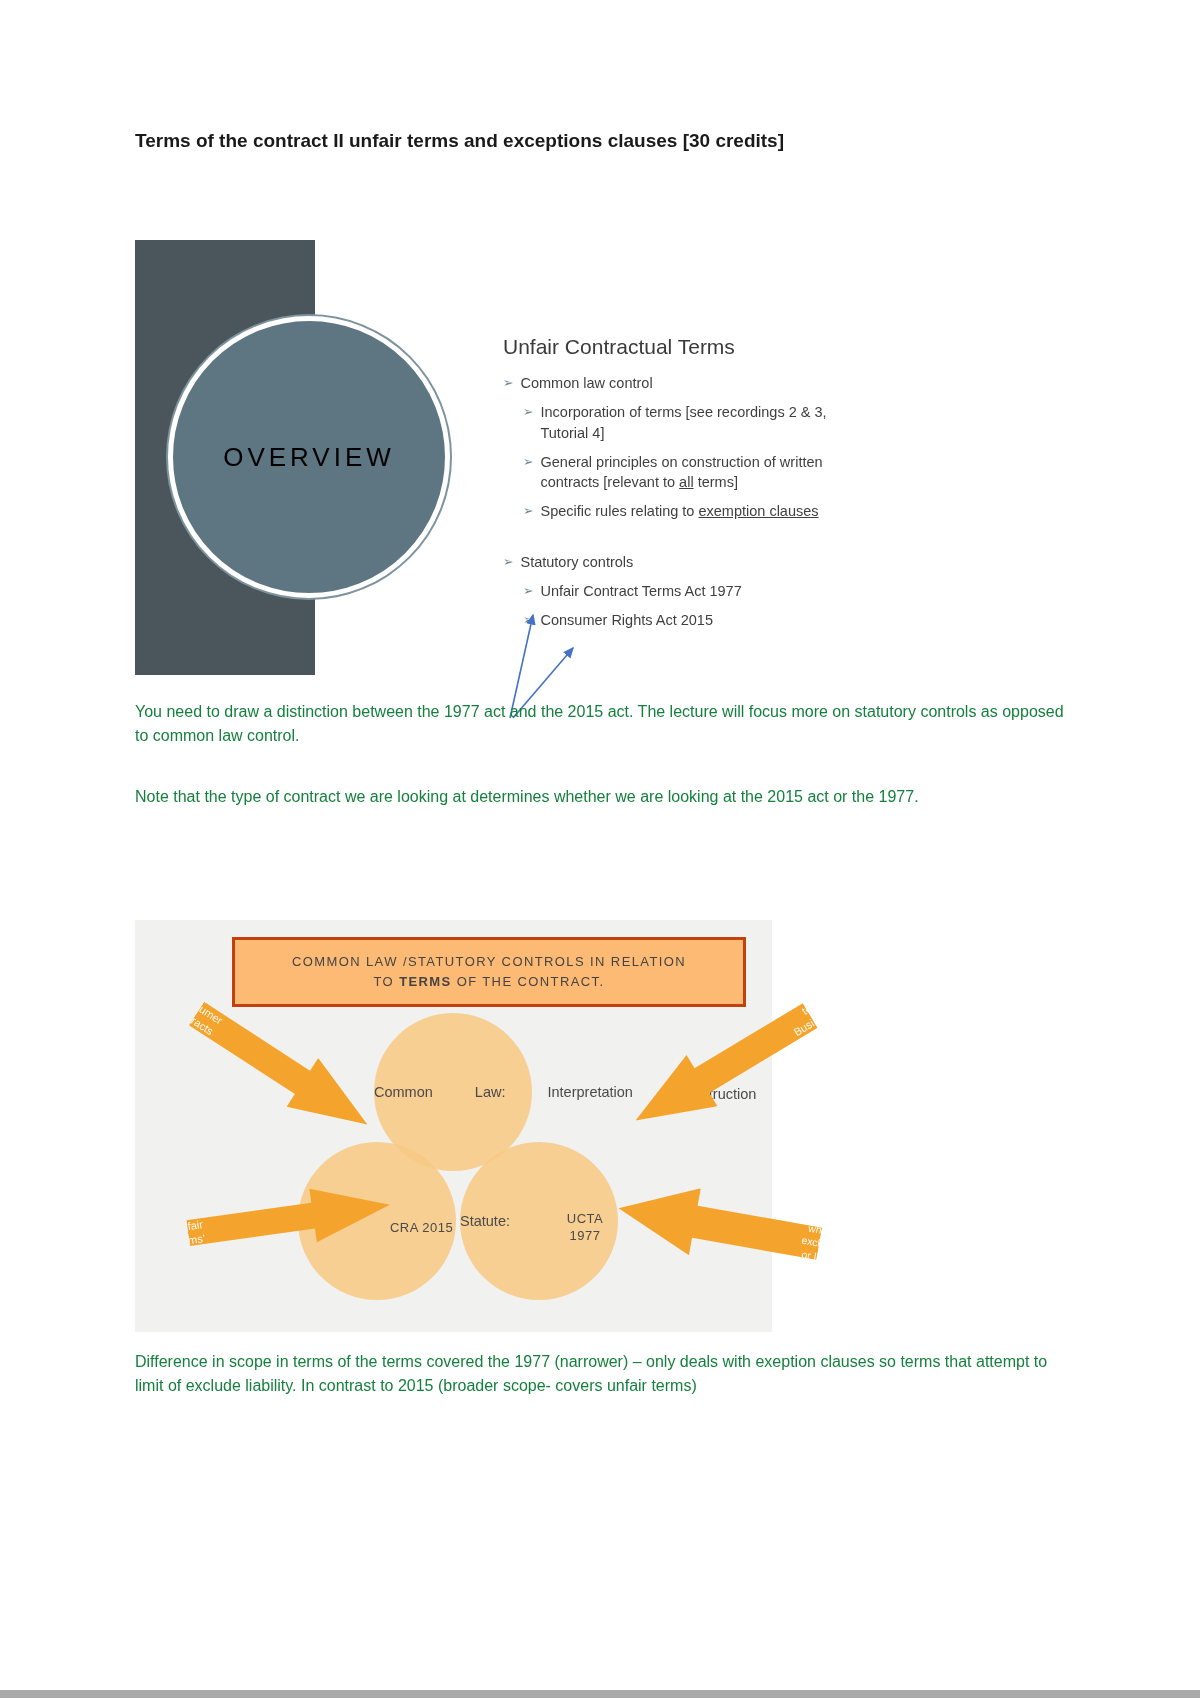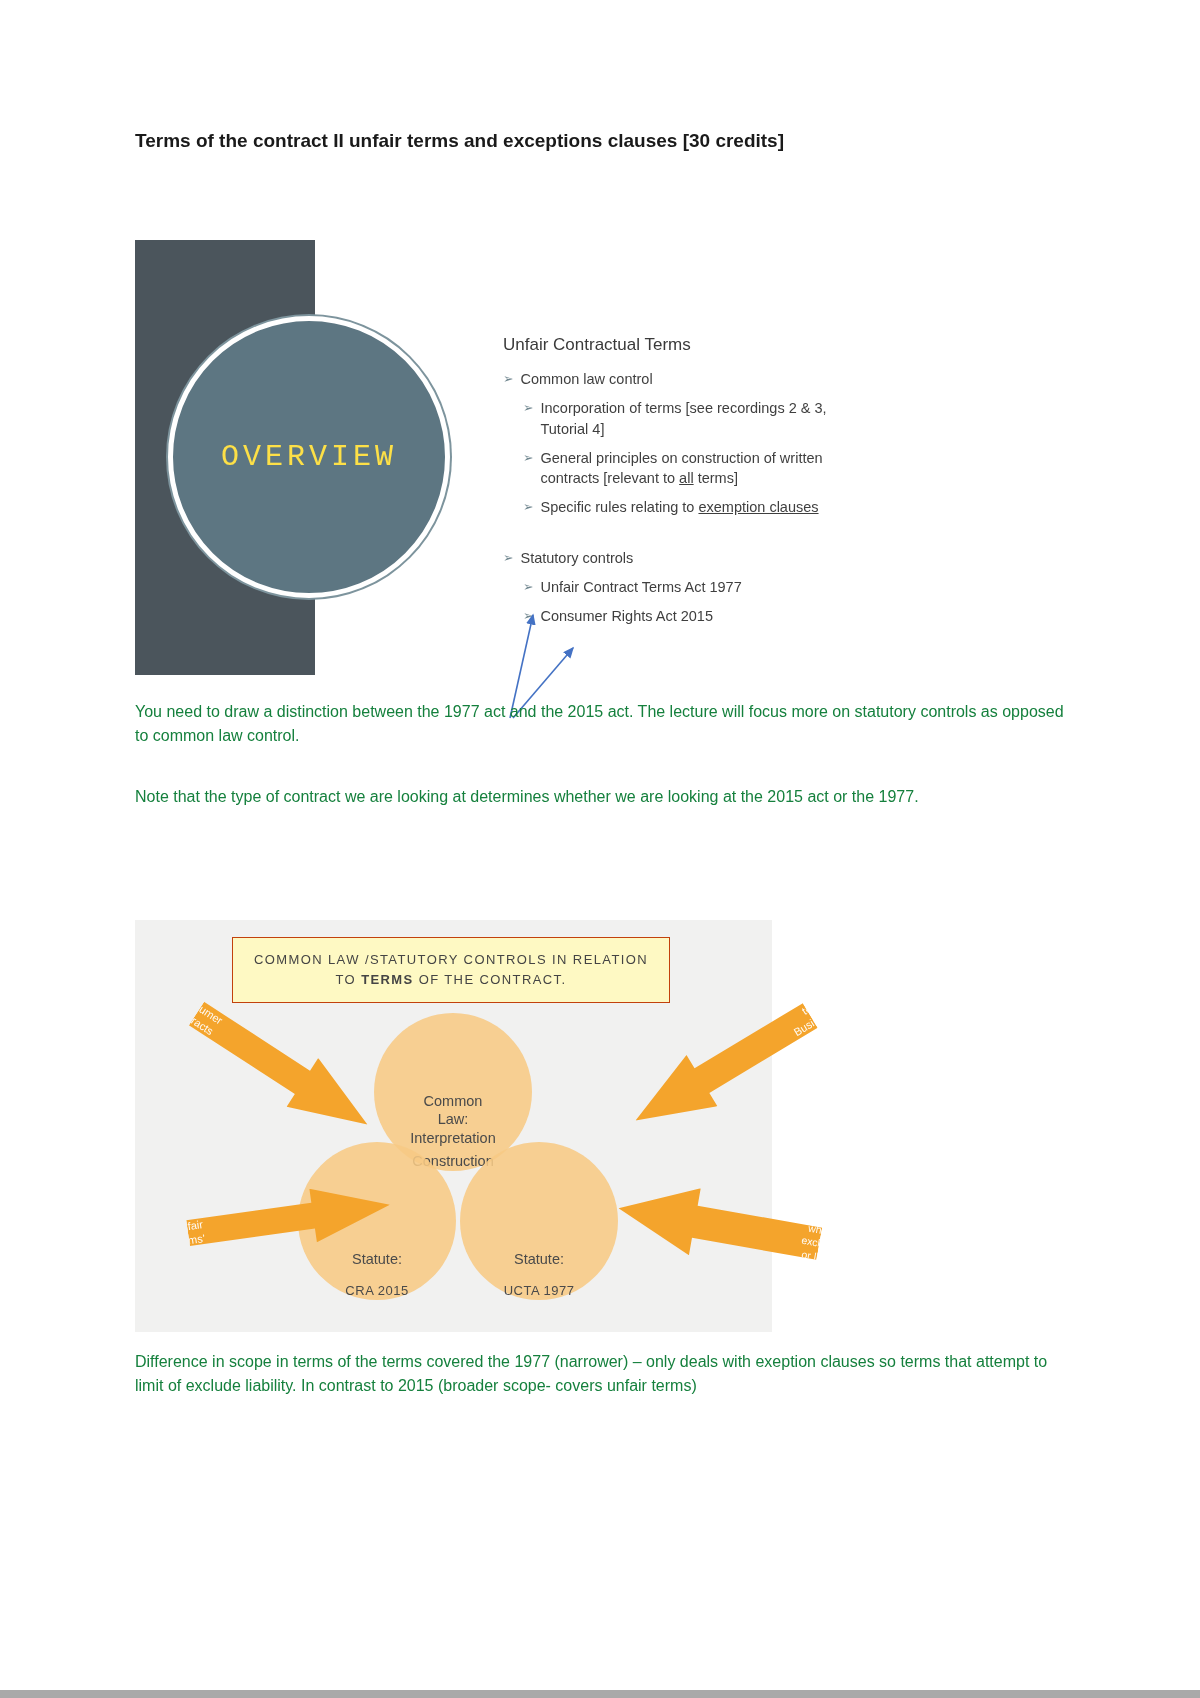--- a/index.html
+++ b/index.html
@@ -17,39 +17,39 @@
   #para-distinction { top:700px; }
   #para-note { top:785px; }
   #para-difference { top:1350px; }
 
   
   .slide1 { position:absolute; left:135px; top:240px; width:745px; height:435px; }
   .s1-band { position:absolute; left:0; top:0; width:180px; height:435px; background:#4b555c; }
   .s1-circle { position:absolute; left:33px; top:76px; width:282px; height:282px;
     border-radius:50%; background:#5d7682; border:5px solid #ffffff;
     box-shadow:0 0 0 2px #7d949d; display:flex; align-items:center; justify-content:center; }
-  .s1-overview { color:#fde047; font-size:30px; letter-spacing:4px; font-weight:400;font-family:Liberation Mono, monospace; }
+  .s1-overview { color:#000000; font-size:26px; letter-spacing:4px; font-weight:400; }
   .s1-content { position:absolute; left:368px; top:95px; width:375px; color:#3d3d3d; }
-  .s1-heading { font-size:17px; margin-bottom:14px; color:#3a3a3a; }
+  .s1-heading { font-size:21px; margin-bottom:14px; color:#3a3a3a; }
   .bullet { display:flex; margin-bottom:9px; font-size:14.5px; line-height:1.4; color:#3f3f3f; }
   .bullet .mk { color:#70868f; margin-right:7px; font-size:12.5px; flex:0 0 auto; padding-top:2px; }
   .lvl2 { margin-left:20px; width:335px; }
   .gap-top { margin-top:30px; }
   .ul { text-decoration:underline; }
   .annot { position:absolute; left:480px; top:590px; width:130px; height:135px; pointer-events:none; }
 
   
   .slide2 { position:absolute; left:135px; top:920px; width:637px; height:412px; background:#f1f1f0; }
-  .s2-titlebox { position:absolute; left:97px; top:17px; width:438px; background:#fef9c3;
-    border:1px solid #c2410c; padding:12px 8px; text-align:center; font-size:13px;
+  .s2-titlebox { position:absolute; left:97px; top:17px; width:514px; background:#fdba74;
+    border:3px solid #c2410c; padding:12px 8px; text-align:center; font-size:13px;
     letter-spacing:1.4px; color:#444444; line-height:1.55; }
   .s2-titlebox .b { font-weight:700;text-align:center; }
   .s2-circle { position:absolute; width:158px; height:158px; border-radius:50%;
-    background:rgba(247,201,132,0.88); display:flex; flex-direction:column; align-items:center;
-    justify-content:flex-end; text-align:center; color:#4a4a4a; font-size:14.5px; line-height:1.3; }
+    background:rgba(247,201,132,0.88); display:flex; flex-direction:row; align-items:center;
+    justify-content:flex-start; text-align:center; color:#4a4a4a; font-size:14.5px; line-height:1.3;gap:42px; }
   #c-top { left:239px; top:93px; }
   #c-left { left:163px; top:222px; }
   #c-right { left:325px; top:222px; }
   .c-gap { margin-top:4px; }
   .c-name { margin-top:14px; font-size:13px; letter-spacing:0.5px; }
 
   .block-arrow { position:absolute; background:#f4a42c; display:flex; align-items:center;
     justify-content:center; color:rgba(255,255,255,0.95); font-size:11px; line-height:1.3;
     text-align:center; white-space:pre-line; }
   .arrow-right { clip-path:polygon(0 26%, 62% 26%, 62% 0, 100% 50%, 62% 100%, 62% 74%, 0 74%); padding-right:32%; }

